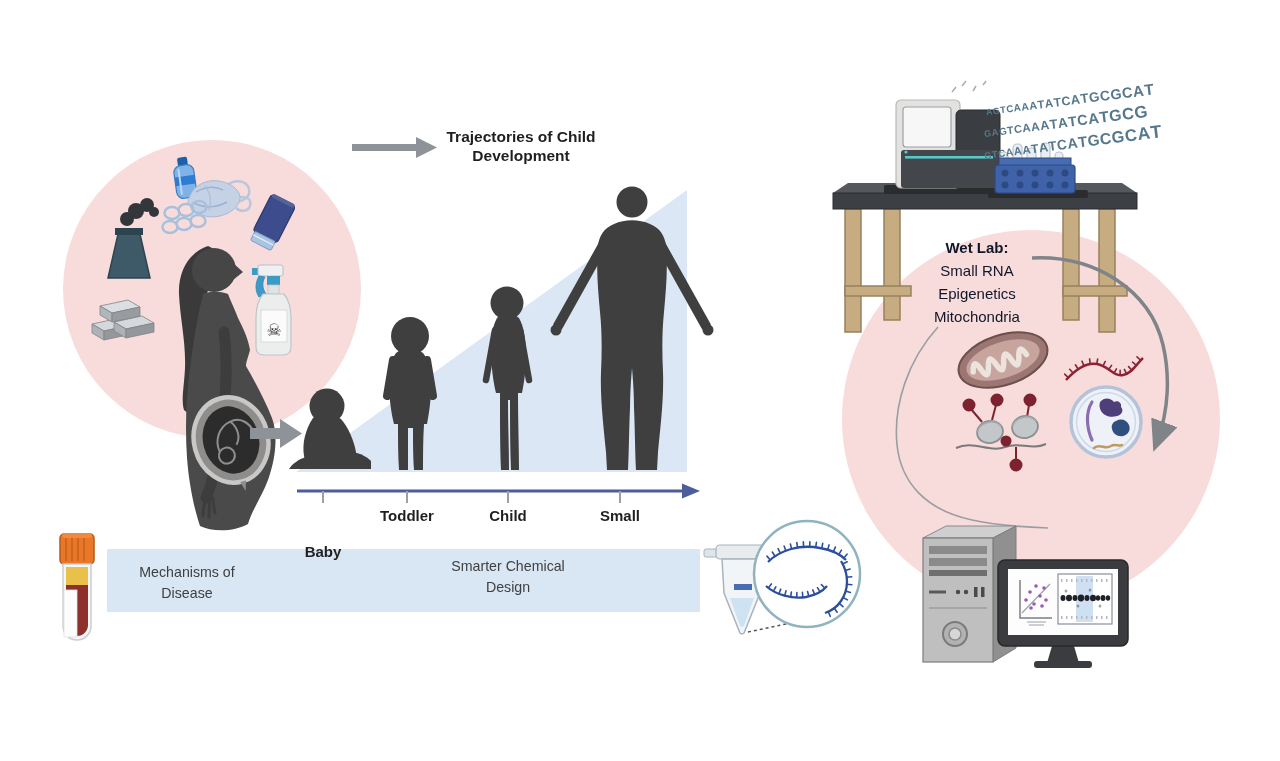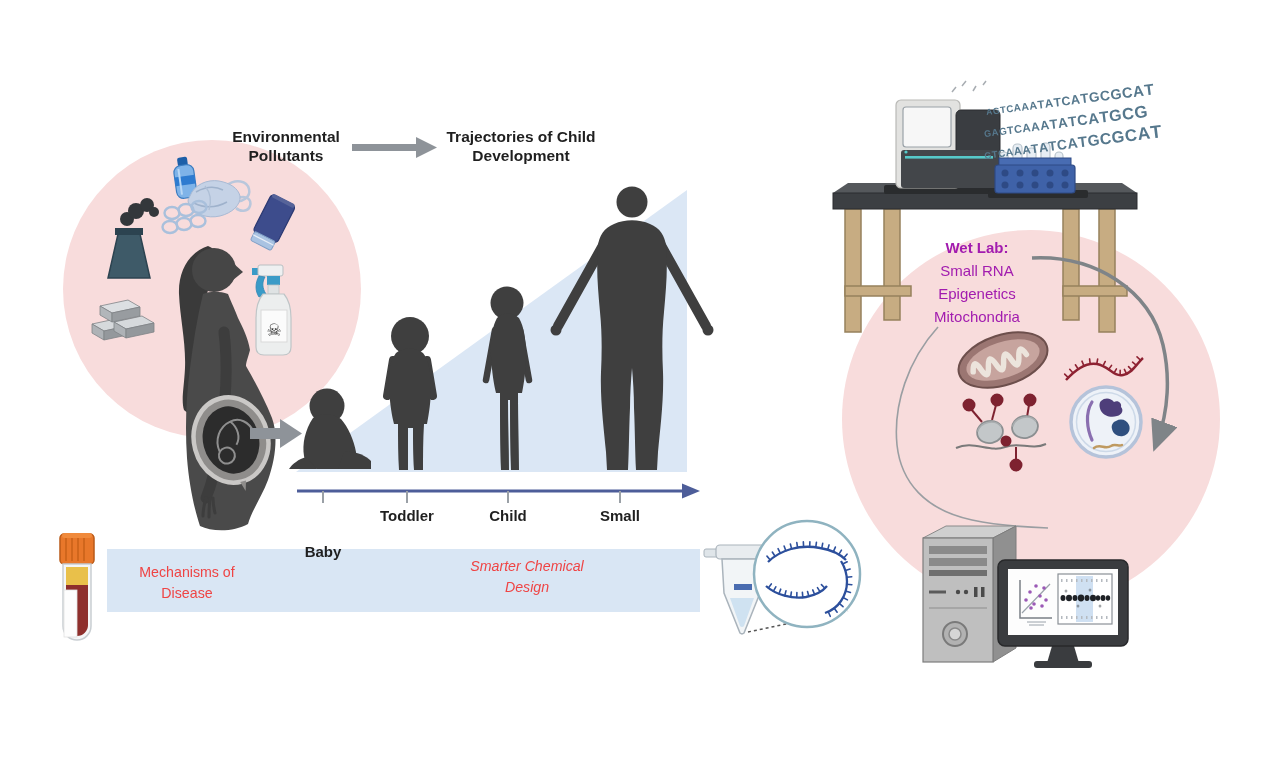--- a/index.html
+++ b/index.html
@@ -2,22 +2,22 @@
 <html><head>
 <meta charset="utf-8">
 <style>
   html,body{margin:0;padding:0;background:#ffffff;}
   #canvas{position:relative;width:1280px;height:761px;background:#fff;overflow:hidden;
           font-family:"Liberation Sans","DejaVu Sans",sans-serif;}
   #art{position:absolute;left:0;top:0;width:1280px;height:761px;}
   .txt{position:absolute;color:#1f1f1f;text-align:center;}
   .hdr{font-size:15.5px;line-height:19px;font-weight:700;}
   .age{font-size:15px;font-weight:700;width:80px;}
-  .outc{font-size:14.2px;line-height:21px;color:#ef4444;}
-  .lab-block{position:absolute;text-align:center;font-size:15px;line-height:23px;color:#a21caf;}
+  .outc{font-size:14.2px;line-height:21px;color:#404040;}
+  .lab-block{position:absolute;text-align:center;font-size:15px;line-height:23px;color:#0f172a;}
   .lab-block .title{font-weight:700;}
   .dna-row{position:absolute;white-space:nowrap;color:#56788d;font-weight:700;
            transform:rotate(-7deg);transform-origin:0 50%;letter-spacing:.5px;}
   .dna-row span{display:inline-block;}
 </style>
 </head>
 <body>
 
 <div id="canvas">
 
@@ -414,31 +414,30 @@
       <line x1="1103.0078125" y1="365.9337463378906" x2="1105.278968213023" y2="361.47932698996186" stroke="#8e2232" stroke-width="1.6" stroke-linecap="round"></line>
       <line x1="1108.5902099609375" y1="369.409423828125" x2="1111.547656705872" y2="365.37785977048236" stroke="#8e2232" stroke-width="1.6" stroke-linecap="round"></line>
       <line x1="1113.97802734375" y1="373.1906433105469" x2="1116.432463011092" y2="368.83452743113327" stroke="#8e2232" stroke-width="1.6" stroke-linecap="round"></line>
       <line x1="1120.1646728515625" y1="375.2318115234375" x2="1120.1520034576274" y2="370.23182757481754" stroke="#8e2232" stroke-width="1.6" stroke-linecap="round"></line>
       <line x1="1126.55029296875" y1="373.8708801269531" x2="1124.3847076982483" y2="369.364191715693" stroke="#8e2232" stroke-width="1.6" stroke-linecap="round"></line>
       <line x1="1131.98486328125" y1="370.20452880859375" x2="1128.5405064455406" y2="366.580110787959" stroke="#8e2232" stroke-width="1.6" stroke-linecap="round"></line>
       <line x1="1136.425537109375" y1="365.3501281738281" x2="1132.5435626134042" y2="362.1988944451701" stroke="#8e2232" stroke-width="1.6" stroke-linecap="round"></line>
       <line x1="1140.6383056640625" y1="360.2904052734375" x2="1137.0006763742372" y2="356.86000396312323" stroke="#8e2232" stroke-width="1.6" stroke-linecap="round"></line>
     </svg>
 
-<div class="txt hdr" style="left:212px;top:127px;width:148px;">Environmental Pollutants</div>
 
 <div class="txt hdr" style="left:428px;top:127px;width:186px;">Trajectories of Child Development</div>
 
 <div class="txt age" style="left:283px;top:507px;margin-top:36px;">Baby</div>
 <div class="txt age" style="left:367px;top:507px;">Toddler</div>
 <div class="txt age" style="left:468px;top:507px;">Child</div>
 <div class="txt age" style="left:580px;top:507px;">Small</div>
 
 <div class="txt outc" style="left:127px;top:562px;width:120px;">Mechanisms of Disease</div>
-<div class="txt outc" style="left:455px;top:556px;width:144px;font-style:italic;">Smarter Chemical Design</div>
+<div class="txt outc" style="left:436px;top:556px;width:144px;">Smarter Chemical Design</div>
 
 <div class="dna-row" style="left:986px;top:101px;"><span style="font-size: 8.5px;">A</span><span style="font-size: 8.89px;">G</span><span style="font-size: 9.28px;">T</span><span style="font-size: 9.67px;">C</span><span style="font-size: 10.06px;">A</span><span style="font-size: 10.44px;">A</span><span style="font-size: 10.83px;">A</span><span style="font-size: 11.22px;">T</span><span style="font-size: 11.61px;">A</span><span style="font-size: 12px;">T</span><span style="font-size: 12.39px;">C</span><span style="font-size: 12.78px;">A</span><span style="font-size: 13.17px;">T</span><span style="font-size: 13.56px;">G</span><span style="font-size: 13.94px;">C</span><span style="font-size: 14.33px;">G</span><span style="font-size: 14.72px;">C</span><span style="font-size: 15.11px;">A</span><span style="font-size: 15.5px;">T</span></div>
 <div class="dna-row" style="left:984px;top:122px;"><span style="font-size: 9px;">G</span><span style="font-size: 9.5px;">A</span><span style="font-size: 10px;">G</span><span style="font-size: 10.5px;">T</span><span style="font-size: 11px;">C</span><span style="font-size: 11.5px;">A</span><span style="font-size: 12px;">A</span><span style="font-size: 12.5px;">A</span><span style="font-size: 13px;">T</span><span style="font-size: 13.5px;">A</span><span style="font-size: 14px;">T</span><span style="font-size: 14.5px;">C</span><span style="font-size: 15px;">A</span><span style="font-size: 15.5px;">T</span><span style="font-size: 16px;">G</span><span style="font-size: 16.5px;">C</span><span style="font-size: 17px;">G</span></div>
 <div class="dna-row" style="left:984px;top:143px;"><span style="font-size: 9px;">G</span><span style="font-size: 9.53px;">T</span><span style="font-size: 10.06px;">C</span><span style="font-size: 10.59px;">A</span><span style="font-size: 11.12px;">A</span><span style="font-size: 11.65px;">A</span><span style="font-size: 12.18px;">T</span><span style="font-size: 12.71px;">A</span><span style="font-size: 13.24px;">T</span><span style="font-size: 13.76px;">C</span><span style="font-size: 14.29px;">A</span><span style="font-size: 14.82px;">T</span><span style="font-size: 15.35px;">G</span><span style="font-size: 15.88px;">C</span><span style="font-size: 16.41px;">G</span><span style="font-size: 16.94px;">C</span><span style="font-size: 17.47px;">A</span><span style="font-size: 18px;">T</span></div>
 
 <div class="lab-block" style="left:902px;top:236px;width:150px;">
   <div class="title">Wet Lab:</div>
   <div>Small RNA</div>
   <div>Epigenetics</div>
   <div>Mitochondria</div>

